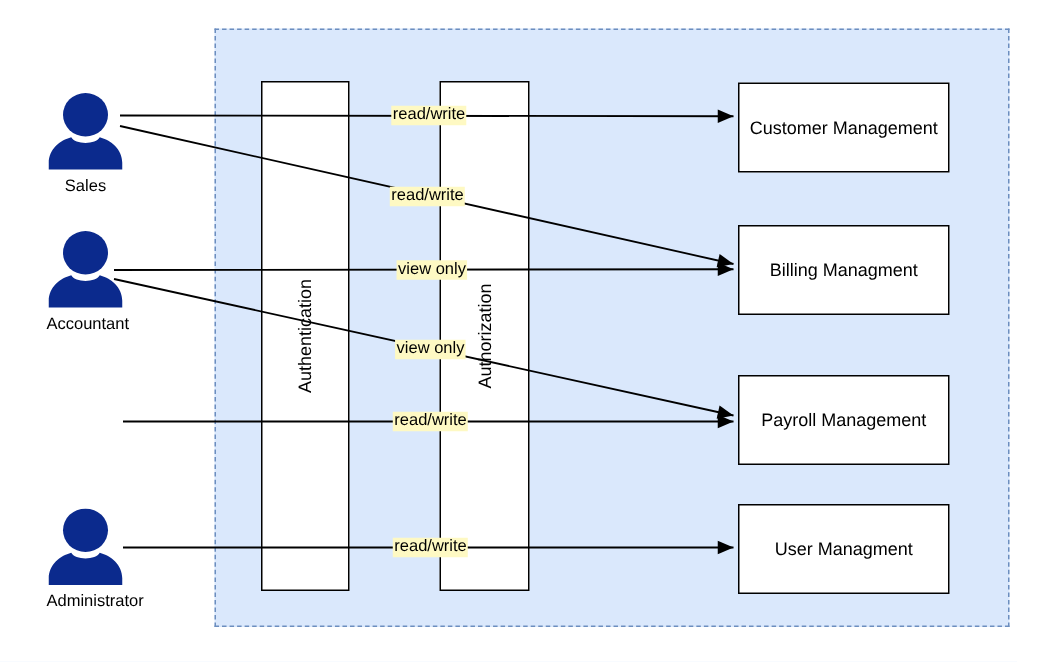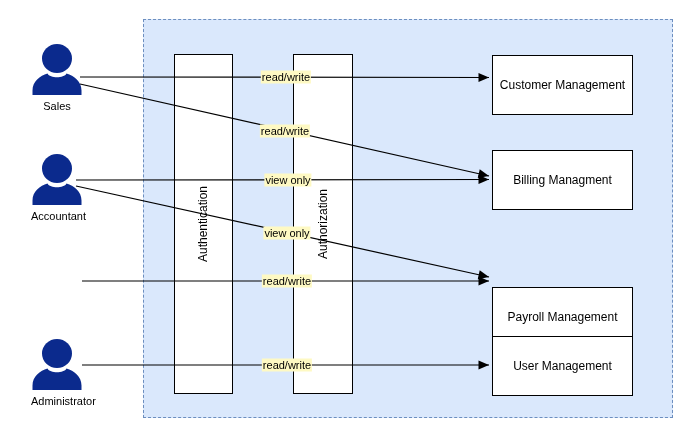--- a/index.html
+++ b/index.html
@@ -40,25 +40,25 @@
   <div class="gate" style="left:293px;width:60px;">
     <span>Authorization</span>
   </div>
 
   <div class="system" style="top:150px;">
     <span>Billing Managment</span>
   </div>
   <div class="system" style="top:55px;">
     <span>Customer Management</span>
   </div>
-  <div class="system" style="top:250px;margin-top:37px;">
+  <div class="system" style="top:250px;">
     <span>Payroll Management</span>
   </div>
   <div class="system" style="top:336px;">
-    <span>User Management</span>
+    <span>User Managment</span>
   </div>
 
   <svg class="edges" viewBox="0 0 693 441">
     <defs>
       <marker id="arrowhead" markerUnits="userSpaceOnUse" markerWidth="12" markerHeight="10" refX="11" refY="5" orient="auto">
         <path d="M0.5,0.5 L11,5 L0.5,9.5 Z" fill="#000"></path>
       </marker>
     </defs>
     <line x1="80" y1="77" x2="489" y2="77.5" stroke="var(--line)" stroke-width="1.2" marker-end="url(#arrowhead)"></line>
     <line x1="80" y1="84" x2="489" y2="176" stroke="var(--line)" stroke-width="1.2" marker-end="url(#arrowhead)"></line>
@@ -68,21 +68,21 @@
     <line x1="82" y1="365" x2="489" y2="365" stroke="var(--line)" stroke-width="1.2" marker-end="url(#arrowhead)"></line>
   </svg>
 
   <span class="edge-label" style="left:286px;top:77px;">read/write</span>
   <span class="edge-label" style="left:285px;top:131px;">read/write</span>
   <span class="edge-label" style="left:288px;top:180px;">view only</span>
   <span class="edge-label" style="left:287px;top:233px;">view only</span>
   <span class="edge-label" style="left:287px;top:281px;">read/write</span>
   <span class="edge-label" style="left:287px;top:365px;">read/write</span>
 
-  <div class="actor" style="top:44px;">
+  <div class="actor" style="top:62px;">
     <svg viewBox="0 0 52 52" width="52" height="52" style="fill:var(--actor-fill);">
       <ellipse cx="26" cy="14.5" rx="15" ry="14.5"></ellipse>
       <path d="M1.5,51 L1.5,46.5 C1.5,37.5 9,31.5 16.5,29.5 C19,34.5 33,34.5 35.5,29.5 C43,31.5 50.5,37.5 50.5,46.5 L50.5,51 Z"></path>
     </svg>
     <span class="alabel">Sales</span>
   </div>
   <div class="actor" style="top:154px;">
     <svg viewBox="0 0 52 52" width="52" height="52" style="fill:var(--actor-fill);">
       <ellipse cx="26" cy="14.5" rx="15" ry="14.5"></ellipse>
       <path d="M1.5,51 L1.5,46.5 C1.5,37.5 9,31.5 16.5,29.5 C19,34.5 33,34.5 35.5,29.5 C43,31.5 50.5,37.5 50.5,46.5 L50.5,51 Z"></path>

